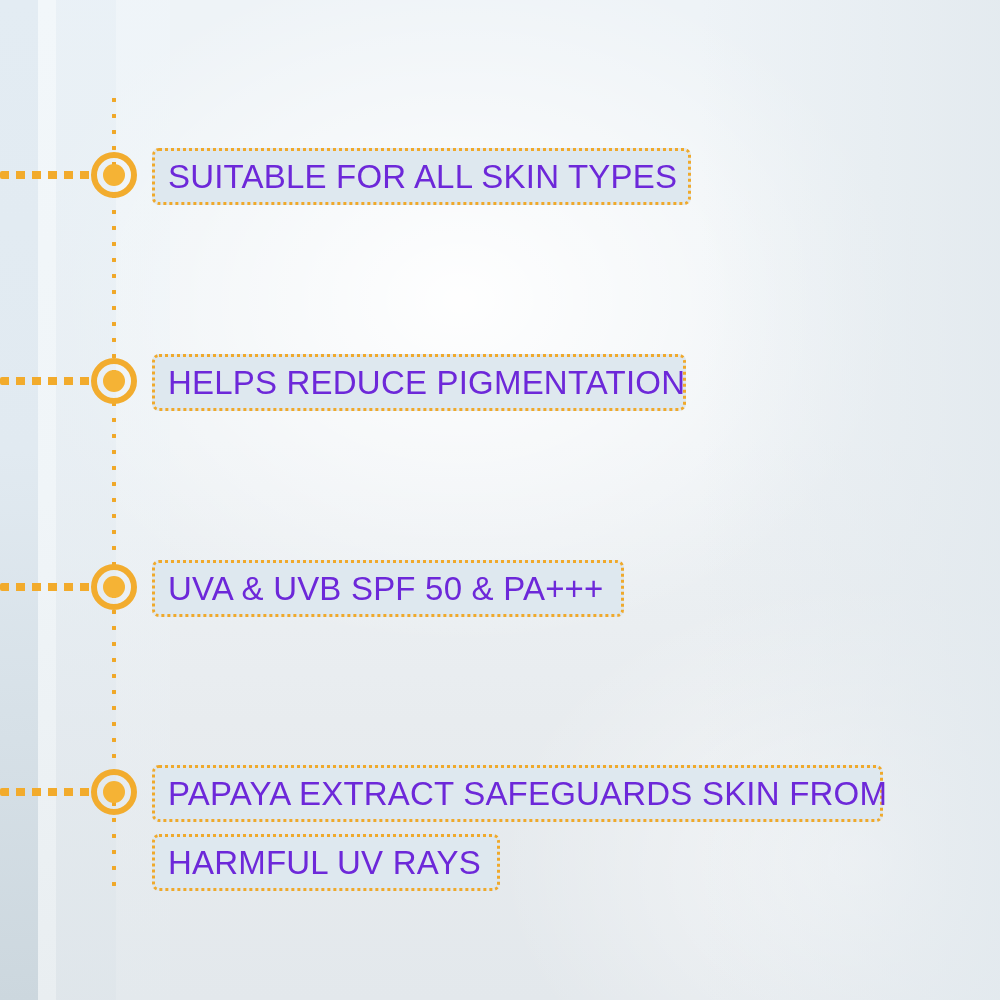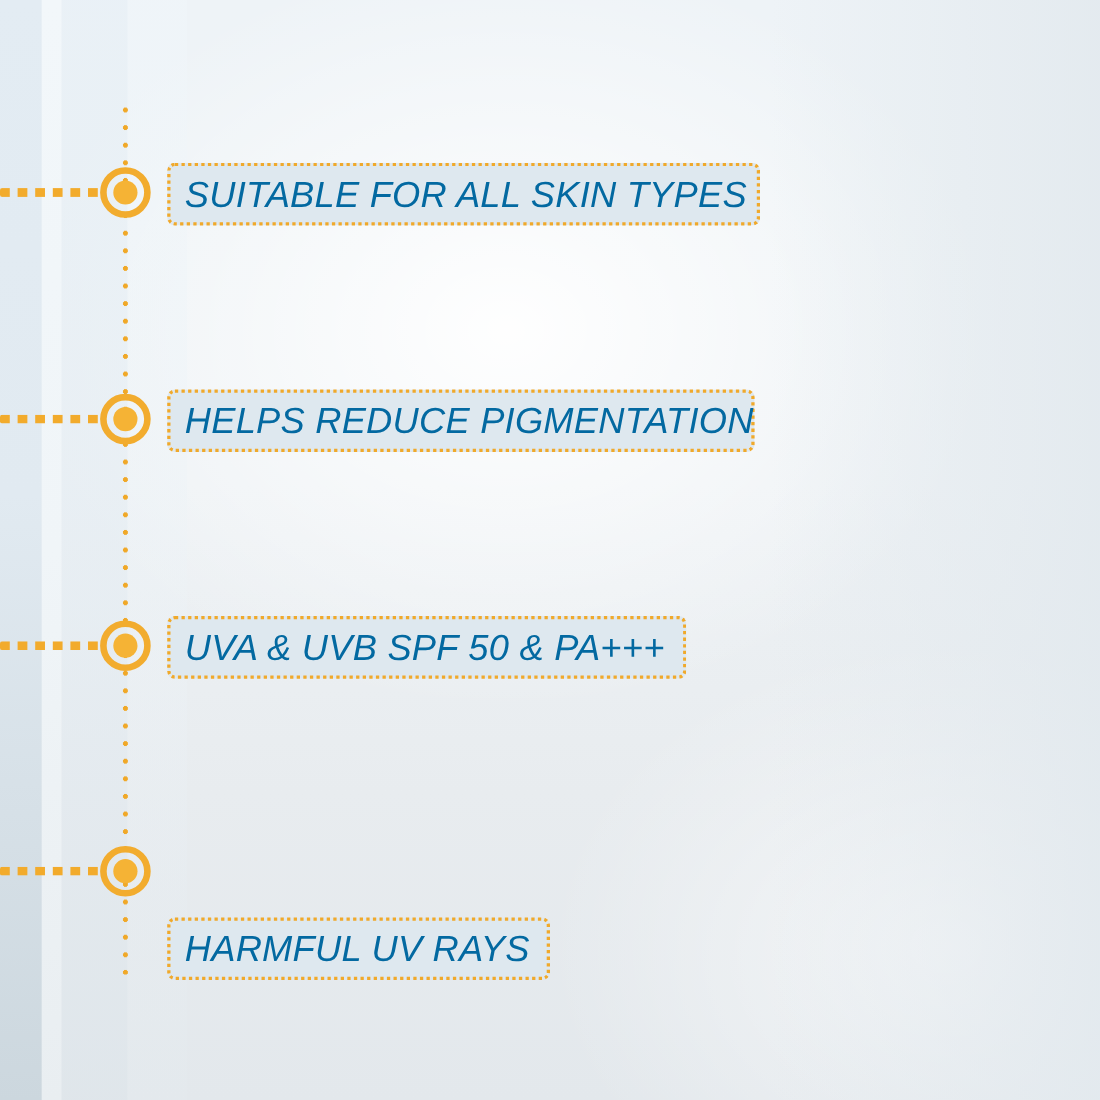--- a/index.html
+++ b/index.html
@@ -109,30 +109,29 @@
     background: #f5b335;
   }
 
   
   .chip {
     position: absolute;
     box-sizing: border-box;
     background: #dee8ef;
     border: 3px dotted #f0a92b;
     border-radius: 7px;
-    color: #0369a1;
+    color: #6d28d9;
     font-size: 33px;
     line-height: 1;
     letter-spacing: 0.2px;
     display: flex;
     align-items: center;
     padding: 0 13px;
     white-space: nowrap;
     z-index: 2;
-    font-style: italic;
   }
 </style>
 </head>
 <body>
 
 <div id="infographic">
 
   <div class="band band-a"></div>
   <div class="band band-b"></div>
   <div class="band band-c"></div>
@@ -162,17 +161,20 @@
     <span class="dot"></span>
   </div>
   <div class="chip" style="left:152px; top:560px; width:472px; height:57px;align-items:center;">
     <span>UVA &amp; UVB SPF 50 &amp; PA+++</span>
   </div>
 
   <div class="connector" style="top:788px;"></div>
   <div class="marker" style="left:91px; top:769px;">
     <span class="dot"></span>
   </div>
+  <div class="chip" style="left:152px; top:765px; width:731px; height:57px;">
+    <span>PAPAYA EXTRACT SAFEGUARDS SKIN FROM</span>
+  </div>
   <div class="chip" style="left:152px; top:834px; width:348px; height:57px;text-align:center;">
     <span>HARMFUL UV RAYS</span>
   </div>
 
 </div>
 
 </body></html>

